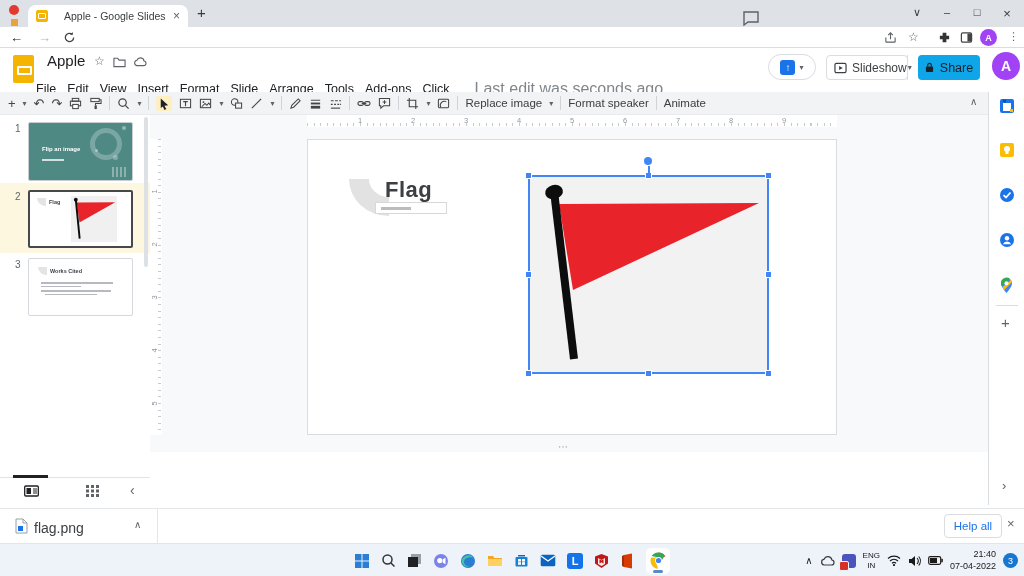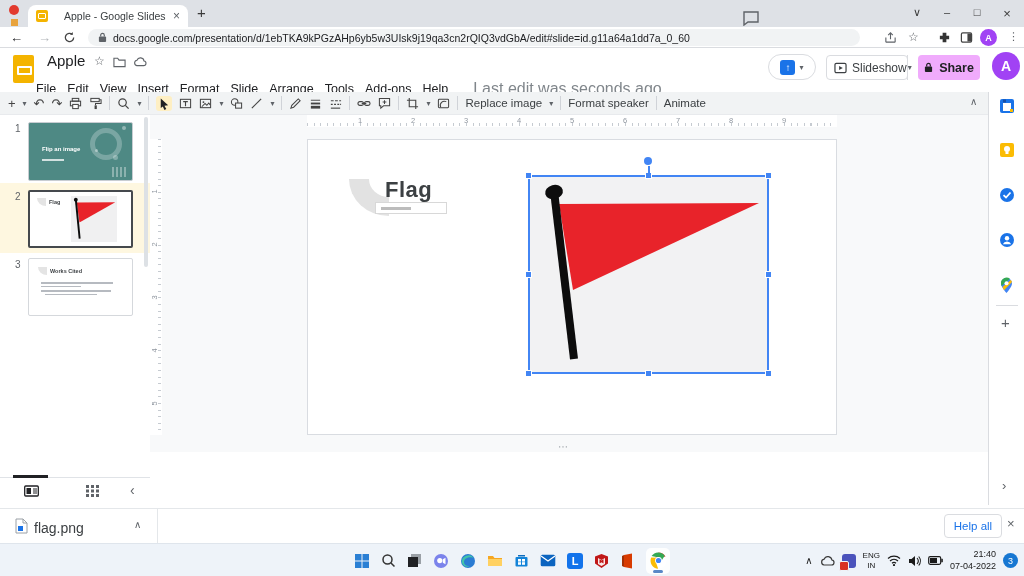--- a/index.html
+++ b/index.html
@@ -18,21 +18,21 @@
   .addrbar{left:0;top:27px;width:1024px;height:21px;background:#fff;border-bottom:1px solid #dadce0;box-sizing:border-box;}
   .urlbox{left:88px;top:2px;width:772px;height:17px;background:#f1f3f4;border-radius:9px;padding:0 10px;box-sizing:border-box;}
   .url{font-size:10.5px;color:#202124;white-space:nowrap;overflow:hidden;margin-left:6px;}
 
   
   .appheader{left:0;top:48px;width:1024px;height:44px;background:#fff;}
   .menubar{left:36px;top:24px;gap:11px;font-size:12.5px;color:#202124;margin-top:8px;}
   .menubar span{cursor:default;}
   .lastedit{font-size:16px;color:#80868b;text-decoration:underline;margin-left:14px;white-space:nowrap;}
   .btn-outline{border:1px solid #dadce0;border-radius:4px;background:#fff;box-sizing:border-box;}
-  .share-btn{background:#f0abfc;border-radius:4px;font-size:12.5px;font-weight:bold;color:#202124;gap:6px;}
+  .share-btn{background:#0ea5e9;border-radius:4px;font-size:12.5px;font-weight:normal;color:#202124;gap:6px;}
 
   
   .toolbar{left:0;top:92px;width:1024px;height:23px;background:#f1f3f4;border-bottom:1px solid #e8eaed;box-sizing:border-box;}
   .toolrow{left:8px;top:0;height:22px;gap:7px;}
   .tsep{width:1px;height:14px;background:#d0d3d8;}
   .tglyph{font-size:13px;color:#444;line-height:1;}
   .caret{font-size:8px;color:#5f6368;}
   .toolbtn-text{font-size:11.5px;color:#3c4043;}
   .hl{background:#feefc3;border-radius:3px;padding:1px 2px;}
 
@@ -85,27 +85,20 @@
 
   <div class="abs addrbar">
     <span class="abs" style="left:10px;top:3px;font-size:13px;color:#202124;">←</span>
     <span class="abs" style="left:38px;top:3px;font-size:13px;color:#b3b6ba;">→</span>
     <span class="abs ic" style="left:63px;top:4px;">
       <svg width="13" height="13" viewBox="0 0 14 14">
           <path d="M11.5 7a4.5 4.5 0 1 1-1.3-3.2" fill="none" stroke="#444" stroke-width="1.4"></path>
           <path d="M10.5 1v3h-3z" fill="#444"></path>
         </svg>
     </span>
-    <div class="abs flex urlbox">
-      <svg width="9" height="11" viewBox="0 0 10 12">
-          <rect x="1" y="5" width="8" height="6" rx="1" fill="#5f6368"></rect>
-          <path d="M3 5V3.5a2 2 0 0 1 4 0V5" fill="none" stroke="#5f6368" stroke-width="1.3"></path>
-        </svg>
-      <span class="url">docs.google.com/presentation/d/1ebTKA9kPGzAHp6yb5w3UIsk9j19qa3cn2rQIQ3vdGbA/edit#slide=id.g11a64a1dd7a_0_60</span>
-    </div>
     <span class="abs ic" style="left:884px;top:4px;">
       <svg width="13" height="13" viewBox="0 0 14 14">
           <path d="M2 12h10M2 12V7m10 5V7M7 9V2M4.5 4.5 7 2l2.5 2.5" fill="none" stroke="#5f6368" stroke-width="1.2"></path>
         </svg>
     </span>
     <span class="abs" style="left:908px;top:3px;font-size:12px;color:#5f6368;">☆</span>
     <span class="abs ic" style="left:938px;top:4px;">
       <svg width="13" height="13" viewBox="0 0 14 14">
           <path d="M5 2h4v3h3v4h-3v3H5v-3H2V5h3z" fill="#333"></path>
         </svg>
@@ -139,21 +132,21 @@
     <div class="abs flex menubar">
       <span>File</span>
       <span>Edit</span>
       <span>View</span>
       <span>Insert</span>
       <span>Format</span>
       <span>Slide</span>
       <span>Arrange</span>
       <span>Tools</span>
       <span>Add-ons</span>
-      <span>Help</span>
+      <span>Click</span>
       <span class="lastedit">Last edit was seconds ago</span>
     </div>
     <span class="abs ic" style="left:742px;top:58px;margin-top:-48px;top:10px;">
       <svg width="18" height="16" viewBox="0 0 18 16">
           <path d="M2 2h14v10H6l-4 3z" fill="none" stroke="#5f6368" stroke-width="1.4"></path>
         </svg>
     </span>
     <div class="abs flex btn-outline" style="left:768px;top:6px;width:48px;height:26px;border-radius:14px;justify-content:center;gap:4px;">
       <span class="ic" style="width:15px;height:15px;background:#1a73e8;border-radius:3px;color:#fff;font-size:10px;">↑</span>
       <span class="caret">▾</span>

